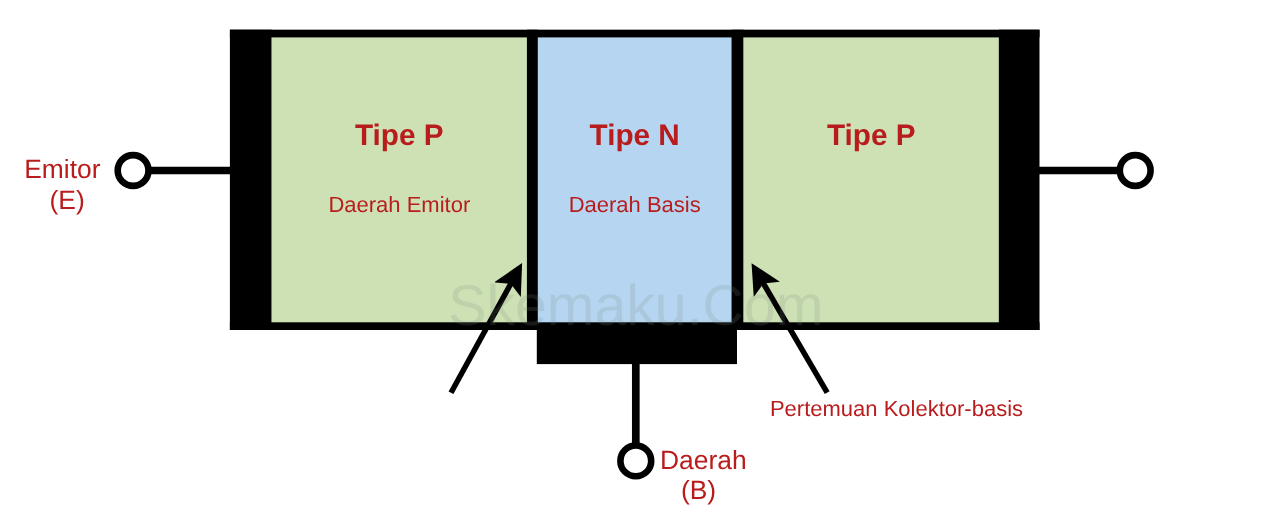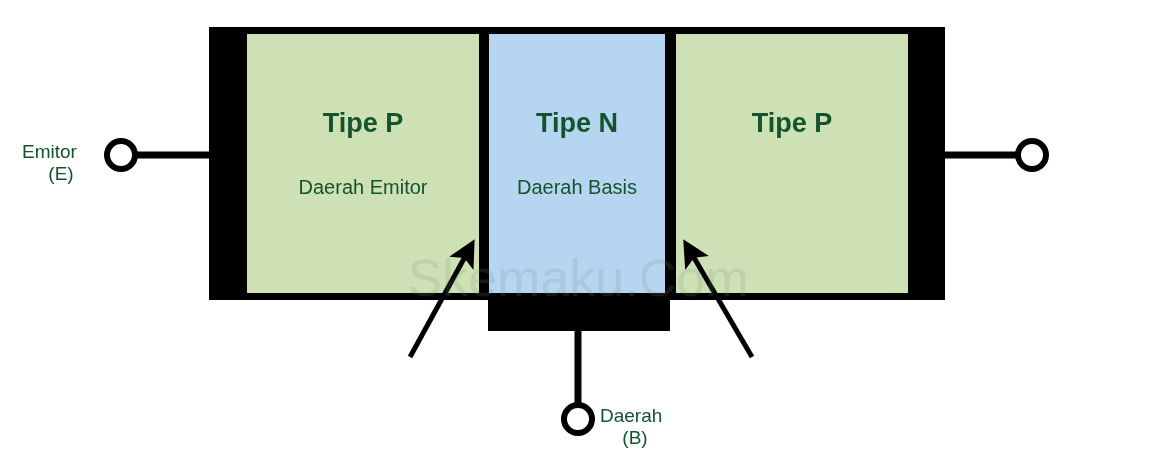--- a/index.html
+++ b/index.html
@@ -20,36 +20,36 @@
   }
   #diagram-svg {
     position: absolute;
     left: 0;
     top: 0;
     width: 1168px;
     height: 472px;
   }
   .lbl {
     position: absolute;
-    color: #14532d;
+    color: #b91c1c;
     white-space: nowrap;
     line-height: 1.18;
   }
   .region-title {
     font-size: 27px;
     font-weight: bold;
     text-align: center;
   }
   .region-sub {
     font-size: 20px;
     font-weight: normal;
     text-align: center;
   }
   .terminal-text {
-    font-size: 19px;
+    font-size: 24px;
     font-weight: normal;
   }
   .terminal-text .sub-line {
     display: block;
   }
   .annot-text {
     font-size: 20px;
     font-weight: normal;
     text-align: center;
   }
@@ -136,14 +136,15 @@
     <span class="sub-line" style="text-align:center;">(E)</span>
   </div>
 
 
   <div class="lbl terminal-text" style="left:600px; top:405px; text-align:left; width:70px;">
     <span>Daerah</span>
     <span class="sub-line" style="text-align:center;">(B)</span>
   </div>
 
 
+  <div class="lbl annot-text center-x" style="left:815px; top:361px;">Pertemuan Kolektor-basis</div>
 
 </div>
 
 </body></html>

